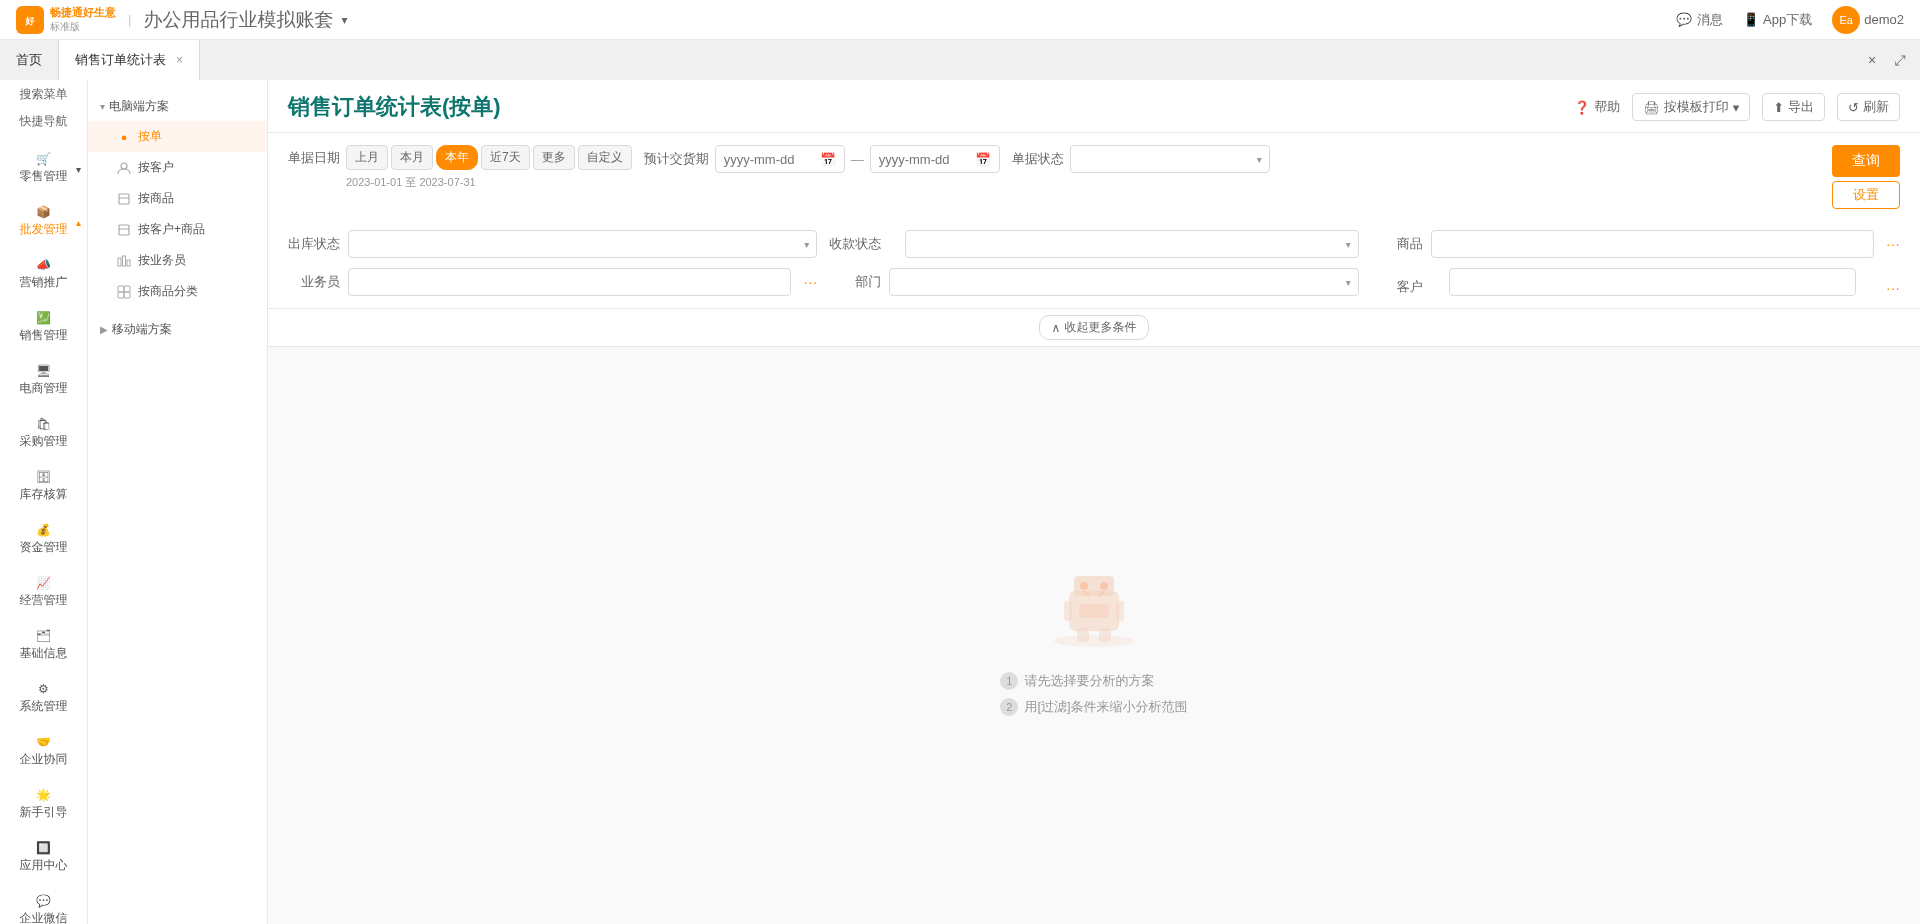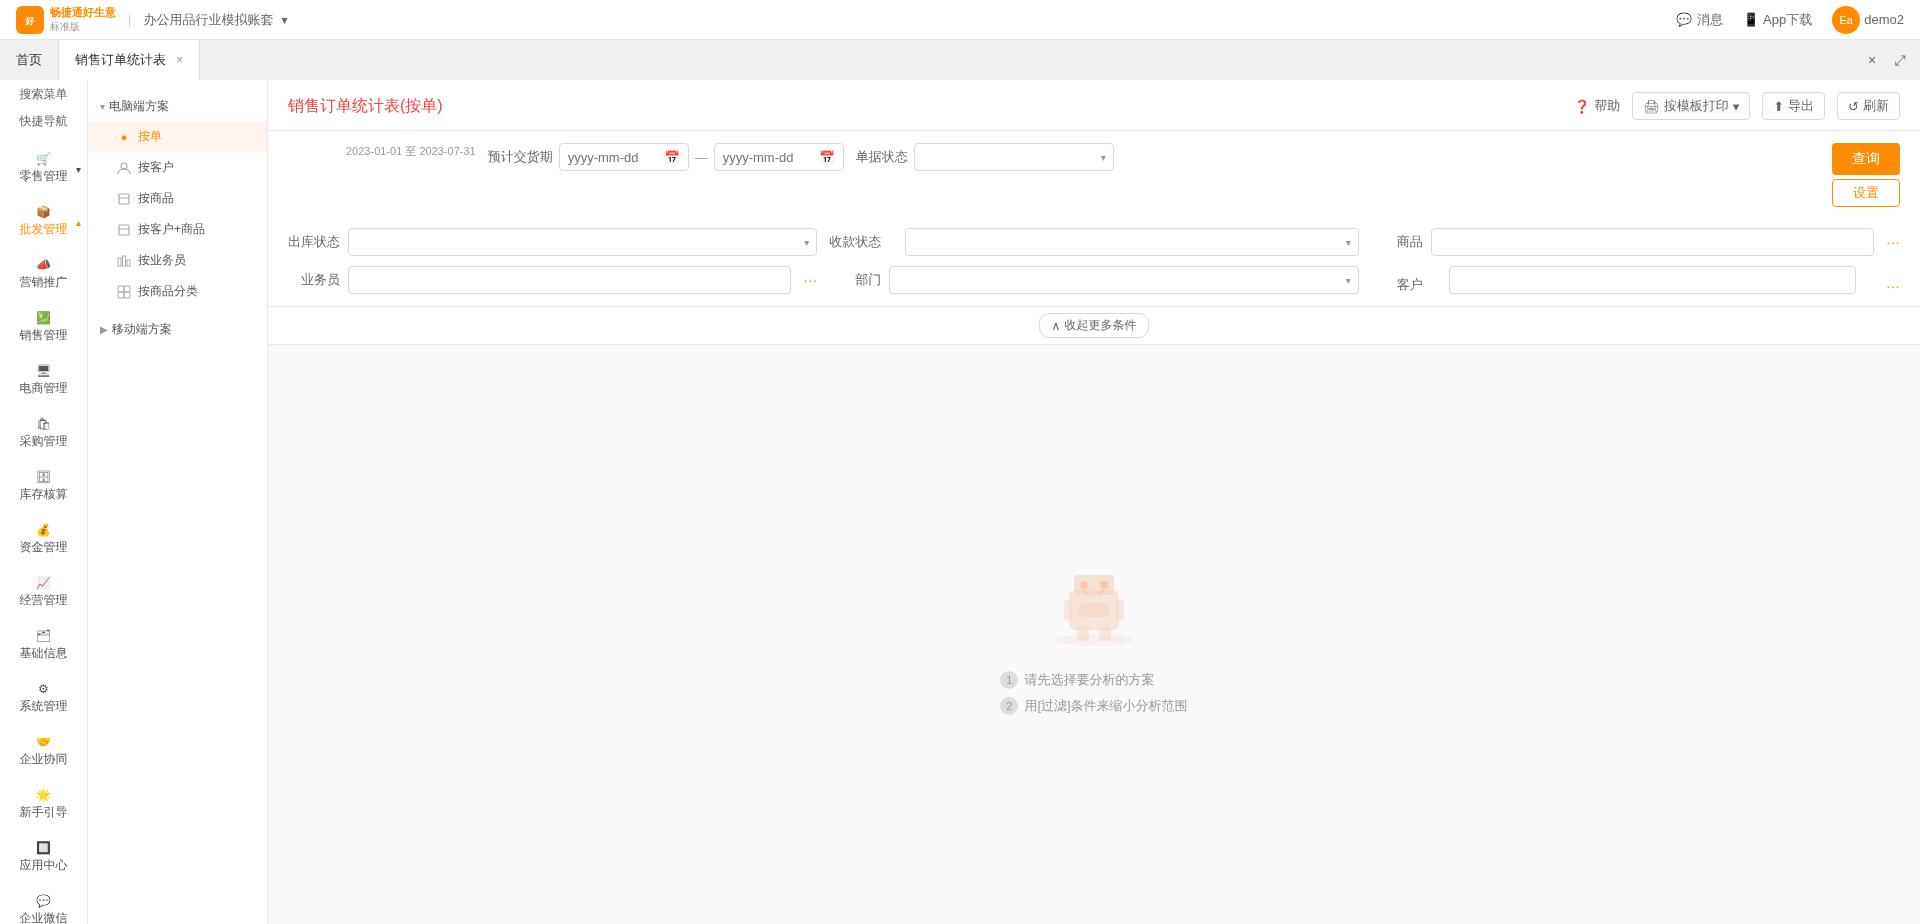--- a/index.html
+++ b/index.html
@@ -3,21 +3,21 @@
   <meta charset="utf-8">
   <style>
     * { margin: 0; padding: 0; box-sizing: border-box; }
     body { font-family: 'Microsoft YaHei', sans-serif; font-size: 13px; background: #f5f5f5; color: #333; width: 1920px; height: 924px; overflow: hidden; display: flex; flex-direction: column; }
 
     
     .top-bar { height: 40px; background: #fff; display: flex; align-items: center; justify-content: space-between; padding: 0 16px; border-bottom: 1px solid #e8e8e8; flex-shrink: 0; }
     .top-bar-left { display: flex; align-items: center; gap: 8px; }
     .logo-area { display: flex; align-items: center; gap: 6px; }
     .logo-icon { width: 28px; height: 28px; background: #ff8c00; border-radius: 6px; display: flex; align-items: center; justify-content: center; color: white; font-size: 12px; font-weight: bold; }
-    .top-bar-title { color: #666; font-size: 13px; font-family: Liberation Mono, monospace; }
+    .top-bar-title { color: #666; font-size: 19px; font-family: Liberation Mono, monospace; }
     .top-bar-dropdown { color: #666; cursor: pointer; font-size: 12px; }
     .top-bar-right { display: flex; align-items: center; gap: 20px; }
     .top-bar-right-item { display: flex; align-items: center; gap: 4px; color: #666; font-size: 13px; cursor: pointer; }
     .avatar { width: 28px; height: 28px; border-radius: 50%; background: #ff8c00; display: flex; align-items: center; justify-content: center; color: white; font-size: 11px; }
 
     
     .tab-bar { height: 40px; background: #f0f0f0; display: flex; align-items: center; flex-shrink: 0; padding: 0; }
     .tab-item { height: 40px; padding: 0 16px; display: flex; align-items: center; gap: 6px; cursor: pointer; font-size: 13px; color: #666; background: #f0f0f0; border-right: 1px solid #ddd; }
     .tab-item.home { background: #f0f0f0; color: #333; }
     .tab-item.active { background: #fff; color: #333; border-bottom: none; }
@@ -49,21 +49,21 @@
     .left-panel-group-item { padding: 7px 12px 7px 28px; cursor: pointer; color: #555; font-size: 12px; display: flex; align-items: center; gap: 6px; }
     .left-panel-group-item.active { background: #fff5ee; color: #ff8c00; }
     .item-icon { width: 16px; height: 16px; display: flex; align-items: center; justify-content: center; font-size: 11px; color: #aaa; flex-shrink: 0; }
     .active .item-icon { color: #ff8c00; }
 
     
     .content-area { flex: 1; display: flex; flex-direction: column; overflow: hidden; }
 
     
     .page-header { background: #fff; padding: 12px 20px 10px; border-bottom: 1px solid #e8e8e8; display: flex; align-items: center; justify-content: space-between; flex-shrink: 0; }
-    .page-title { font-size: 16px; font-weight: 400; color: #ef4444; }
+    .page-title { font-size: 22px; font-weight: 700; color: #0f766e; }
     .page-header-actions { display: flex; align-items: center; gap: 12px; }
     .header-action { display: flex; align-items: center; gap: 4px; color: #666; font-size: 13px; cursor: pointer; }
     .header-action-btn { display: flex; align-items: center; gap: 4px; color: #666; font-size: 13px; cursor: pointer; border: 1px solid #d9d9d9; padding: 4px 10px; border-radius: 4px; background: white; }
 
     
     .filter-area { background: #fff; padding: 12px 20px; flex-shrink: 0; border-bottom: 1px solid #e8e8e8; }
     .date-btn { padding: 3px 8px; border-radius: 4px; font-size: 12px; cursor: pointer; color: #666; background: #f5f5f5; border: 1px solid #d9d9d9; }
     .date-btn.active { background: #ff8c00; color: white; border-color: #ff8c00; border-radius: 10px; }
     .filter-date-input { height: 28px; border: 1px solid #d9d9d9; border-radius: 4px; padding: 0 28px 0 8px; font-size: 13px; color: #999; background: white; width: 130px; position: relative; }
     .date-input-wrapper { position: relative; display: inline-flex; align-items: center; }
@@ -305,20 +305,31 @@
           <span>刷新</span>
         </div>
       </div>
     </div>
 
     <div class="filter-area">
 
       <div style="display:flex;align-items:flex-start;gap:12px;margin-bottom:10px;">
 
         <div style="display:flex;flex-direction:column;gap:4px;">
+          <div style="display:flex;align-items:center;gap:6px;">
+            <span class="field-label">单据日期</span>
+            <div style="display:flex;gap:3px;">
+              <button class="date-btn">上月</button>
+              <button class="date-btn">本月</button>
+              <button class="date-btn active">本年</button>
+              <button class="date-btn">近7天</button>
+              <button class="date-btn">更多</button>
+              <button class="date-btn">自定义</button>
+            </div>
+          </div>
           <div style="padding-left:58px;">
             <span style="color:#999;font-size:11px;">2023-01-01 至 2023-07-31</span>
           </div>
         </div>
 
         <div style="display:flex;align-items:center;gap:6px;">
           <span class="field-label">预计交货期</span>
           <div class="date-input-wrapper">
             <input class="filter-date-input" style="width: 130px;" placeholder="yyyy-mm-dd">
             <span class="cal-icon">📅</span>

